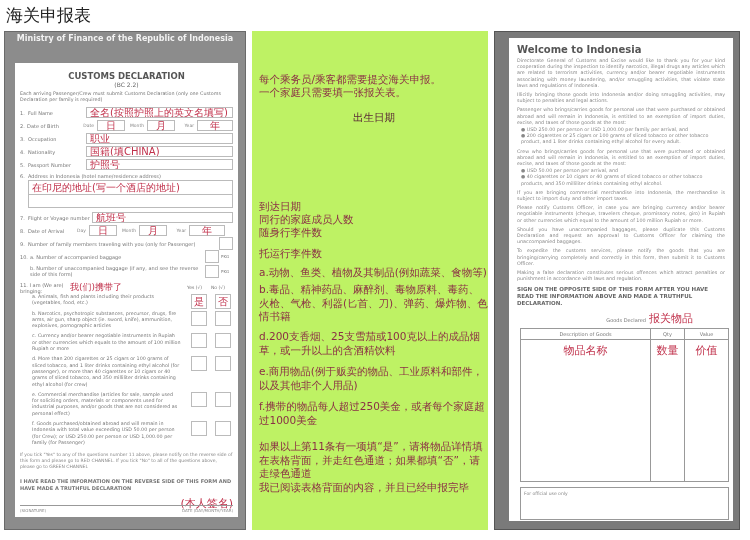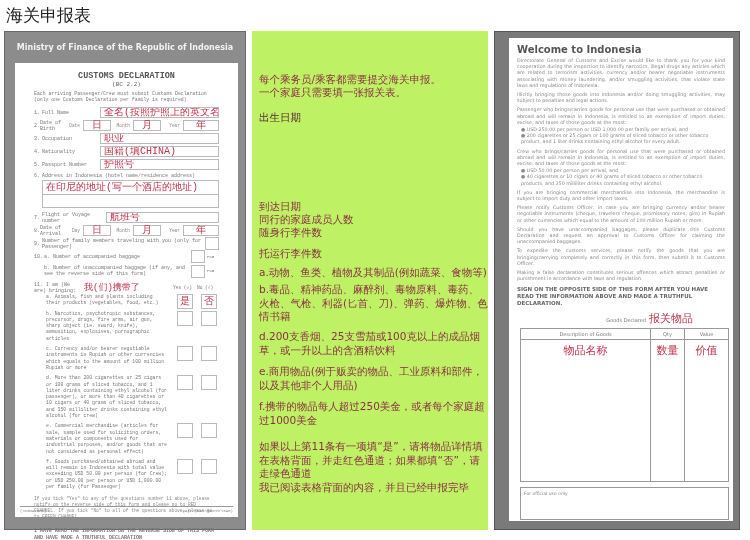--- a/index.html
+++ b/index.html
@@ -3,22 +3,22 @@
 <meta charset="utf-8">
 <style>
   * { box-sizing: border-box; margin: 0; padding: 0; }
   html, body { width: 750px; height: 540px; background: #ffffff; overflow: hidden; }
   body { font-family: "DejaVu Sans", sans-serif; color: #333; position: relative; }
 
   .page-title { position: absolute; left: 6px; top: 4px; font-size: 17px; color: #222; }
 
   
   .form-left { position: absolute; left: 4px; top: 31px; width: 242px; height: 499px; background: #8c8c8c; border: 1px solid #6a6a6a; }
-  .form-left .hdr { height: 30px; text-align: center; color: #f2f2f2; font-size: 8px; font-weight: bold; line-height: 11px; padding-top: 10px; }
-  .form-left .inner { position: absolute; left: 10px; top: 31px; right: 7px; bottom: 12px; background: #fff; padding: 4px 19px; font-family: Liberation Mono, monospace; }
+  .form-left .hdr { height: 30px; text-align: center; color: #f2f2f2; font-size: 8px; font-weight: bold; line-height: 11px; padding-top: 1px; }
+  .form-left .inner { position: absolute; left: 10px; top: 31px; right: 7px; bottom: 12px; background: #fff; padding: 4px 5px; }
   .cd-title { text-align: center; font-size: 8.5px; font-weight: bold; color: #555; margin-top: 4px; }
   .cd-sub { text-align: center; font-size: 6px; color: #666; }
   .tiny { font-size: 4.8px; color: #777; line-height: 6px; }
   .row { position: relative; height: 13px; display: flex; align-items: center; font-size: 5px; color: #777; }
   .row .num { width: 8px; }
   .row .lbl { width: 58px; }
   .fill { flex: 1; height: 11px; border: 1px solid #bbb; color: #c0304a; font-size: 10px; line-height: 10px; padding-left: 3px; white-space: nowrap; overflow: hidden; }
   .date-cells { display: flex; align-items: center; gap: 3px; flex: 1; }
   .date-cells .lab { font-size: 4.5px; color: #888; width: 16px; text-align: right; }
   .date-cells .cell { width: 28px; height: 11px; border: 1px solid #bbb; color: #c0304a; font-size: 10px; line-height: 10px; text-align: center; }
@@ -30,21 +30,21 @@
   .item .yes { right: 26px; }
   .item .no { right: 2px; }
   .notice { font-size: 4.5px; color: #888; line-height: 6px; margin-top: 6px; }
   .bold-notice { font-size: 5px; color: #777; font-weight: bold; line-height: 7px; margin-top: 8px; }
   .sign-cn { text-align: right; color: #c0304a; font-size: 11px; margin-top: 4px; }
   .sign-line { position: absolute; left: 5px; right: 5px; bottom: 4px; border-top: 1px solid #999; display: flex; justify-content: space-between; font-size: 4px; color: #888; padding-top: 2px; }
 
   
   .translation { position: absolute; left: 252px; top: 31px; width: 236px; height: 499px; background: #bef264; font-size: 10.5px; color: #8a2f45; line-height: 13.5px; }
   .translation p { position: absolute; left: 7px; width: 230px; }
-  .t-black { color: #5a2a35; }
+  .t-black { color: #5a2a35; text-align: center; }
 
   
   .form-right { position: absolute; left: 494px; top: 31px; width: 246px; height: 499px; background: #7a7a7a; border: 1px solid #555; }
   .form-right .inner { position: absolute; left: 14px; top: 6px; right: 6px; bottom: 8px; background: #fff; padding: 6px 8px; }
   .welcome { text-align: left; font-size: 10px; font-weight: bold; color: #555; margin-bottom: 3px; }
   .para { font-size: 4.8px; color: #888; line-height: 6.2px; margin-bottom: 3px; text-align: justify; }
   .bullet { font-size: 4.8px; color: #888; line-height: 6.2px; padding-left: 4px; }
   .sign-opp { font-size: 5.5px; font-weight: bold; color: #666; line-height: 7px; margin-top: 3px; }
   .goods-declared { text-align: right; font-size: 5px; color: #777; margin: 4px 32px 2px 0; }
   .goods-declared .cn { color: #c0304a; font-size: 11px; margin-left: 3px; }

